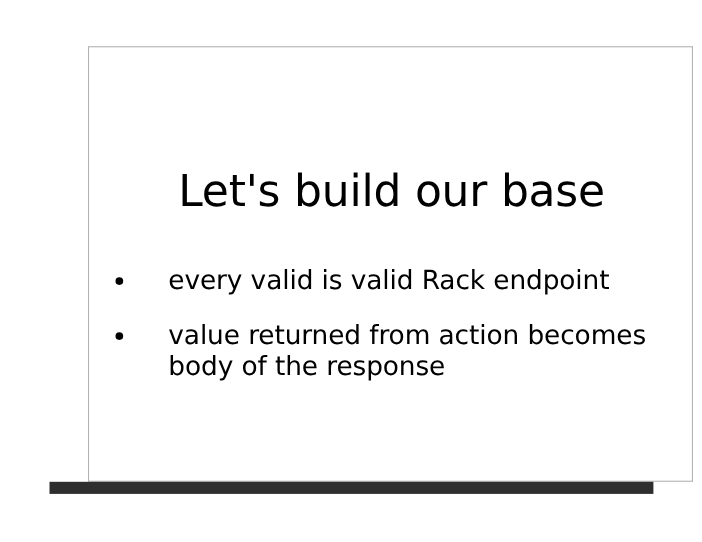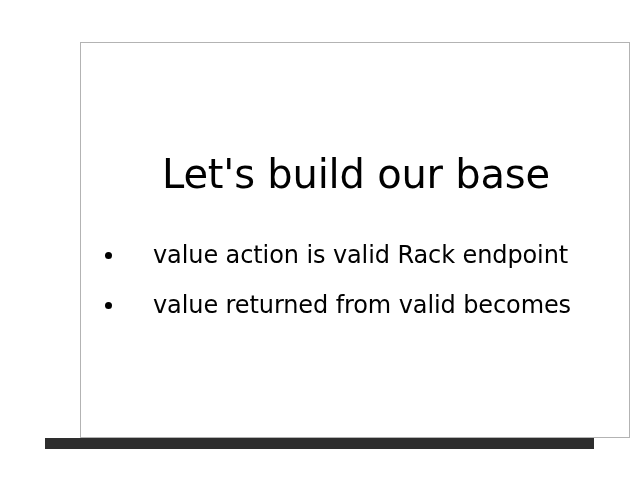--- a/index.html
+++ b/index.html
@@ -111,28 +111,29 @@
 
     <h1 id="slide-title">
       <span class="title-line">Let's build our base</span>
     </h1>
 
     <ul id="slide-bullets">
 
       <li class="bullet-item">
         <span class="bullet-marker"></span>
         <span class="bullet-text">
-          <span class="wrap-line">value action is valid Rack endpoint</span>
+          <span class="wrap-line">every valid is valid Rack endpoint</span>
         </span>
       </li>
 
       <li class="bullet-item">
         <span class="bullet-marker"></span>
         <span class="bullet-text">
-          <span class="wrap-line">value returned from valid becomes</span>
+          <span class="wrap-line">value returned from action becomes</span>
+          <span class="wrap-line">body of the response</span>
         </span>
       </li>
 
     </ul>
 
   </div>
 
   <div id="slide-footer-bar"></div>
 
 </div>

